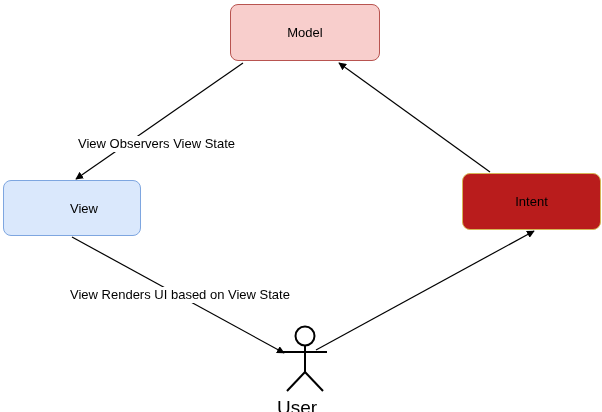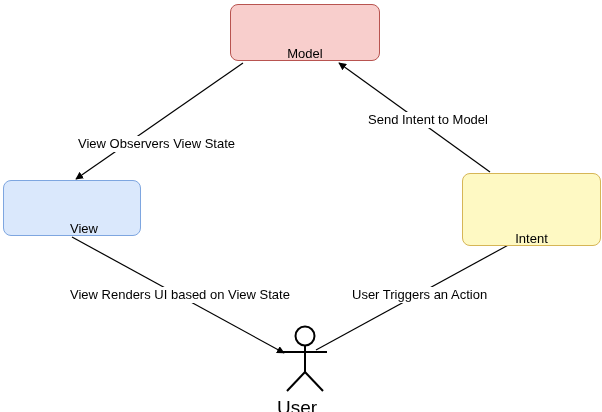--- a/index.html
+++ b/index.html
@@ -26,21 +26,21 @@
     width: 602px;
     height: 412px;
   }
   .node {
     position: absolute;
     box-sizing: border-box;
     border-radius: 8px;
     border-width: 1.4px;
     border-style: solid;
     display: flex;
-    align-items: flex-end;
+    align-items: center;
     justify-content: center;
     font-size: 13px;
     color: #000000;
     line-height: 1;
   }
   #node-model {
     left: 230px;
     top: 4px;
     width: 150px;
     height: 57px;
@@ -53,22 +53,22 @@
     width: 138px;
     height: 56px;
     background: #dae8fc;
     border-color: #7ea6e0;
     padding-left: 24px;
   }
   #node-intent {
     left: 462px;
     top: 173px;
     width: 139px;
-    height: 73px;
-    background: #fef9c3;
+    height: 57px;
+    background: #b91c1c;
     border-color: #d6b656;
   }
   .edge-label {
     position: absolute;
     font-size: 13px;
     color: #000000;
     background: #ffffff;
     line-height: 1.1;
     white-space: nowrap;
     padding: 1px 2px;
@@ -121,25 +121,23 @@
   <div class="node" id="node-view">
     <span>View</span>
   </div>
 
   <div class="node" id="node-intent">
     <span>Intent</span>
   </div>
 
   <div class="edge-label" id="label-observes">View Observers View State</div>
 
-  <div class="edge-label" id="label-send">Send Intent to Model</div>
 
   <div class="edge-label" id="label-renders">View Renders UI based on View State</div>
 
-  <div class="edge-label" id="label-triggers">User Triggers an Action</div>
 
   <svg id="actor-user" viewBox="0 0 60 72" width="60" height="72" xmlns="http://www.w3.org/2000/svg">
     <circle cx="30" cy="11" r="9.5" fill="#ffffff" stroke="#000000" stroke-width="2"></circle>
     <line x1="30" y1="21" x2="30" y2="47" stroke="#000000" stroke-width="2"></line>
     <line x1="8" y1="27" x2="52" y2="27" stroke="#000000" stroke-width="2"></line>
     <line x1="30" y1="47" x2="12" y2="66" stroke="#000000" stroke-width="2"></line>
     <line x1="30" y1="47" x2="48" y2="66" stroke="#000000" stroke-width="2"></line>
   </svg>
 
   <div id="label-user">User</div>

